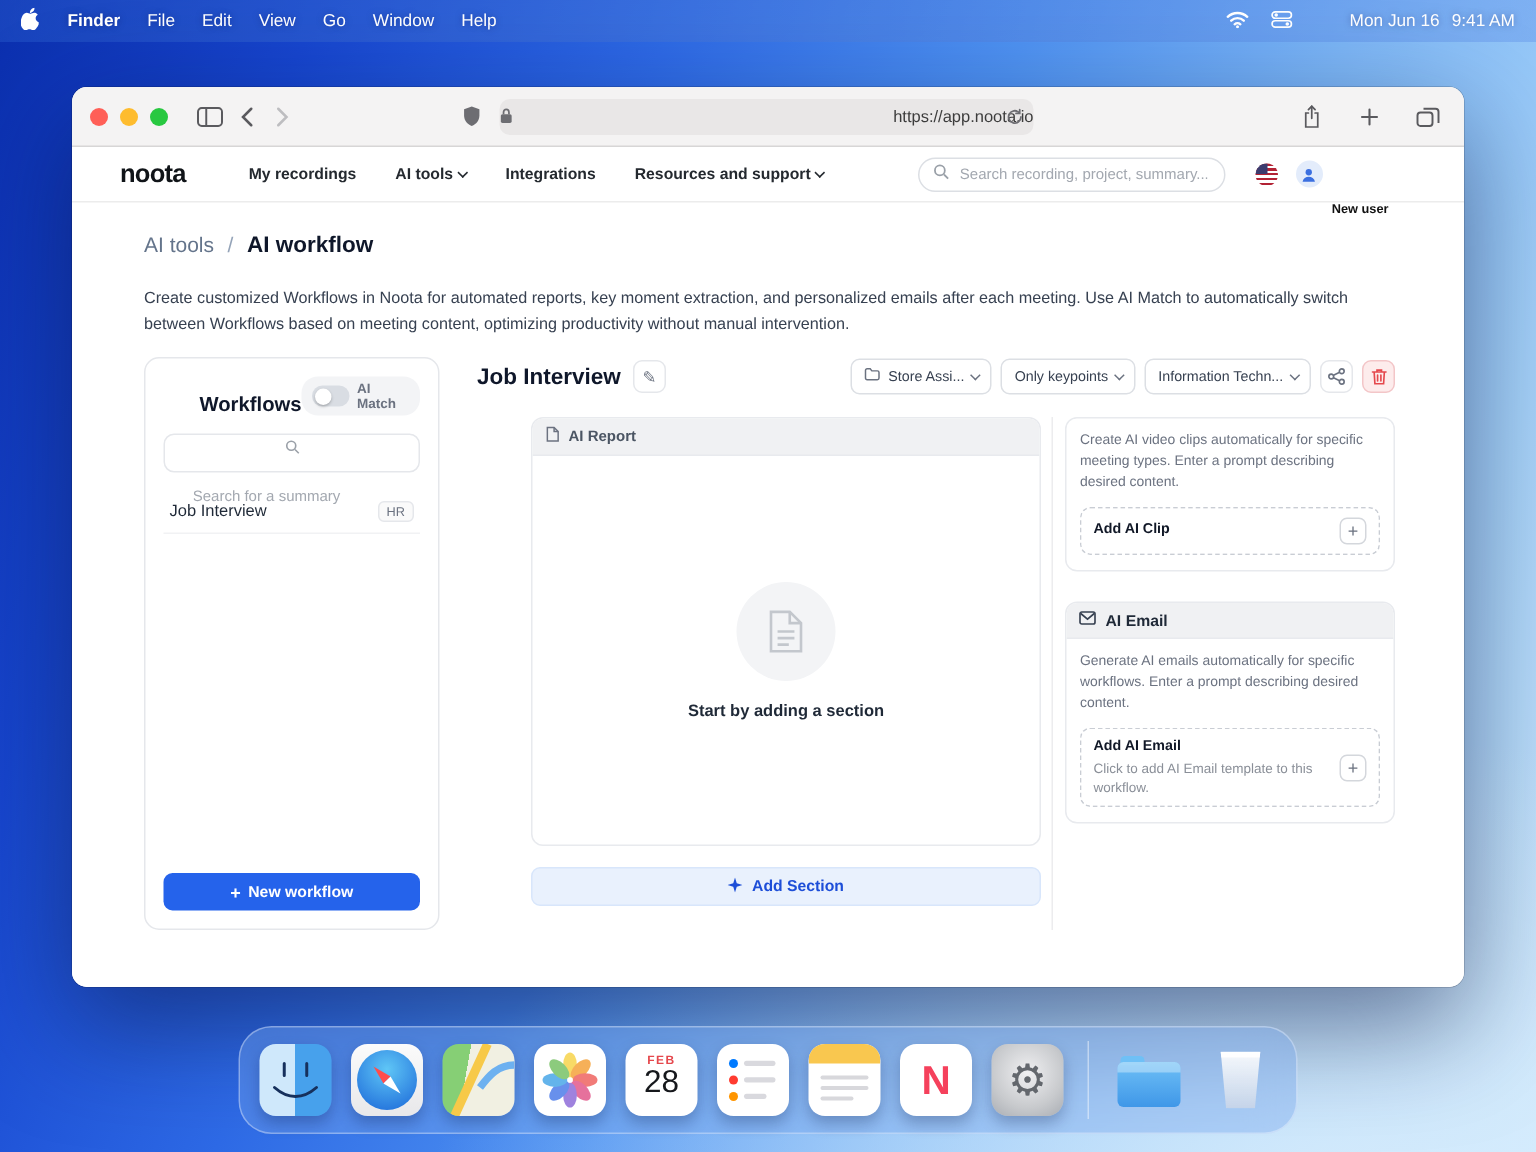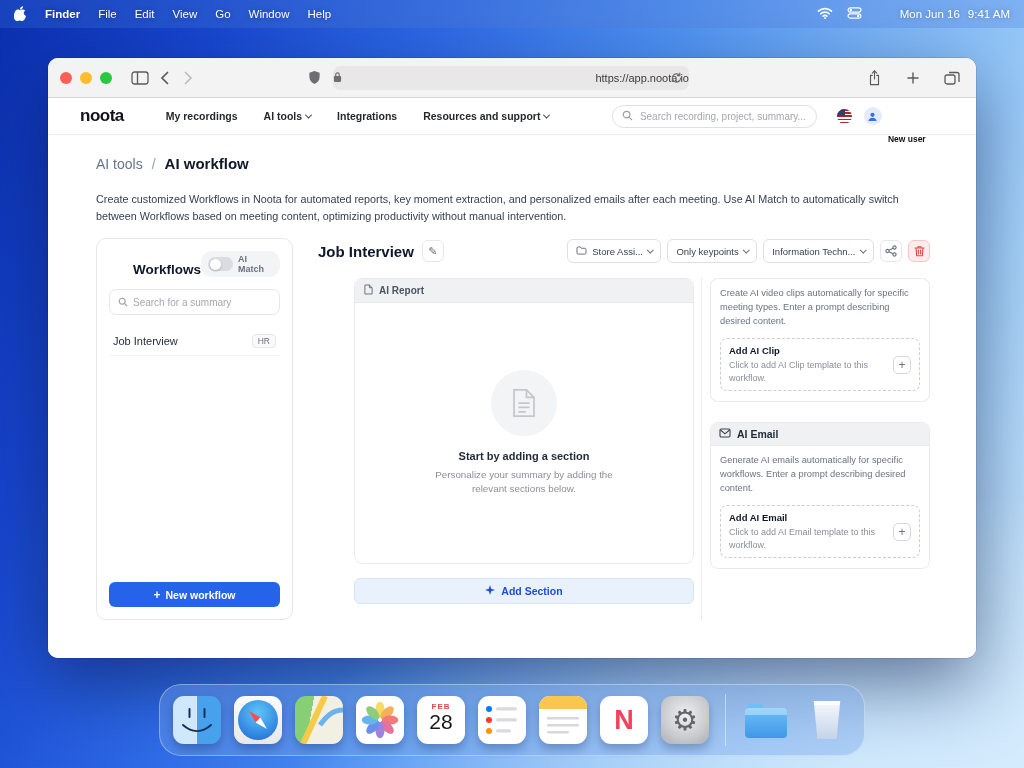--- a/index.html
+++ b/index.html
@@ -75,21 +75,21 @@
     display:flex;flex-direction:column;}
   .wfhead{display:flex;align-items:flex-end;justify-content:space-between;margin-left:24px;}
   .wftitle{font-size:13.5px;font-weight:700;color:#0f172a;}
   .togglewrap{display:flex;align-items:center;gap:5px;background:#f3f4f6;border-radius:11px;
     padding:3px 7px;cursor:pointer;}
   .switch{width:25px;height:14px;border-radius:8px;background:#d9dde3;position:relative;flex:none;}
   .switch::after{content:"";position:absolute;left:1.5px;top:1.5px;width:11px;height:11px;border-radius:50%;
     background:#fff;box-shadow:0 1px 2px rgba(0,0,0,.25);}
   .togglelabel{font-size:9px;color:#6b7280;font-weight:600;}
   .wfsearch{margin-top:12px;height:26px;border:1px solid #e5e7eb;border-radius:7px;display:flex;
-    align-items:center;gap:3px;padding:0 8px;}
+    align-items:center;gap:17px;padding:0 8px;flex-direction:column;}
   .wfsearch input{border:0;outline:0;flex:1;font-size:10px;font-family:inherit;color:#374151;background:transparent;}
   .wfsearch input::placeholder{color:#a3a8b0;}
   .wfitem{margin-top:12px;padding:7px 4px;display:flex;align-items:center;justify-content:space-between;
     border-bottom:1px solid #f1f2f4;cursor:pointer;}
   .wfitem .nm{font-size:11px;color:#1f2937;font-weight:500;}
   .tagbadge{font-size:8.5px;color:#6b7280;border:1px solid #e5e7eb;background:#fafafa;border-radius:4px;
     padding:1px 5px;}
   .newwf{margin-top:auto;height:25px;border:0;border-radius:6px;background:#2563eb;color:#fff;
     font-size:10.5px;font-weight:700;display:flex;align-items:center;justify-content:center;gap:5px;
     cursor:pointer;font-family:inherit;}
@@ -410,21 +410,20 @@
                   </div>
                   <div class="repbody">
                     <div class="emptycircle">
                       <svg width="26" height="30" viewBox="0 0 20 24" fill="none" stroke="#c3c7cd" stroke-width="1.4">
                           <path d="M2 1.5h10l6 6V22.5H2z"></path>
                           <path d="M12 1.5v6h6"></path>
                           <path d="M5.5 12h9M5.5 15.5h9M5.5 19h6"></path>
                         </svg>
                     </div>
                     <div class="emptytitle">Start by adding a section</div>
-                    <div class="emptysub">Personalize your summary by adding the relevant sections below.</div>
                   </div>
                 </div>
                 <button class="addsection">
                   <span>
                     <svg width="10" height="10" viewBox="0 0 12 12" fill="#1d4ed8">
                         <path d="M6 0l1.4 4.6L12 6 7.4 7.4 6 12 4.6 7.4 0 6l4.6-1.4z"></path>
                       </svg>
                   </span>
                   <span>Add Section</span>
                 </button>
@@ -432,21 +431,20 @@
 
               <div class="vdivider"></div>
 
               <div class="sidecol">
                 <div class="sidecard">
                   <div class="sidebody">
                     <div class="sidedesc">Create AI video clips automatically for specific meeting types. Enter a prompt describing desired content.</div>
                     <div class="dashedbox">
                       <span class="dashtexts">
                         <span class="dasht1" style="display:block">Add AI Clip</span>
-                        <span class="dasht2" style="display:block">Click to add AI Clip template to this workflow.</span>
                       </span>
                       <span class="plusbtn">+</span>
                     </div>
                   </div>
                 </div>
 
                 <div class="sidecard">
                   <div class="sidehead">
                     <span>
                       <svg width="12" height="10" viewBox="0 0 12 10" fill="none" stroke="#374151" stroke-width="1.1">

